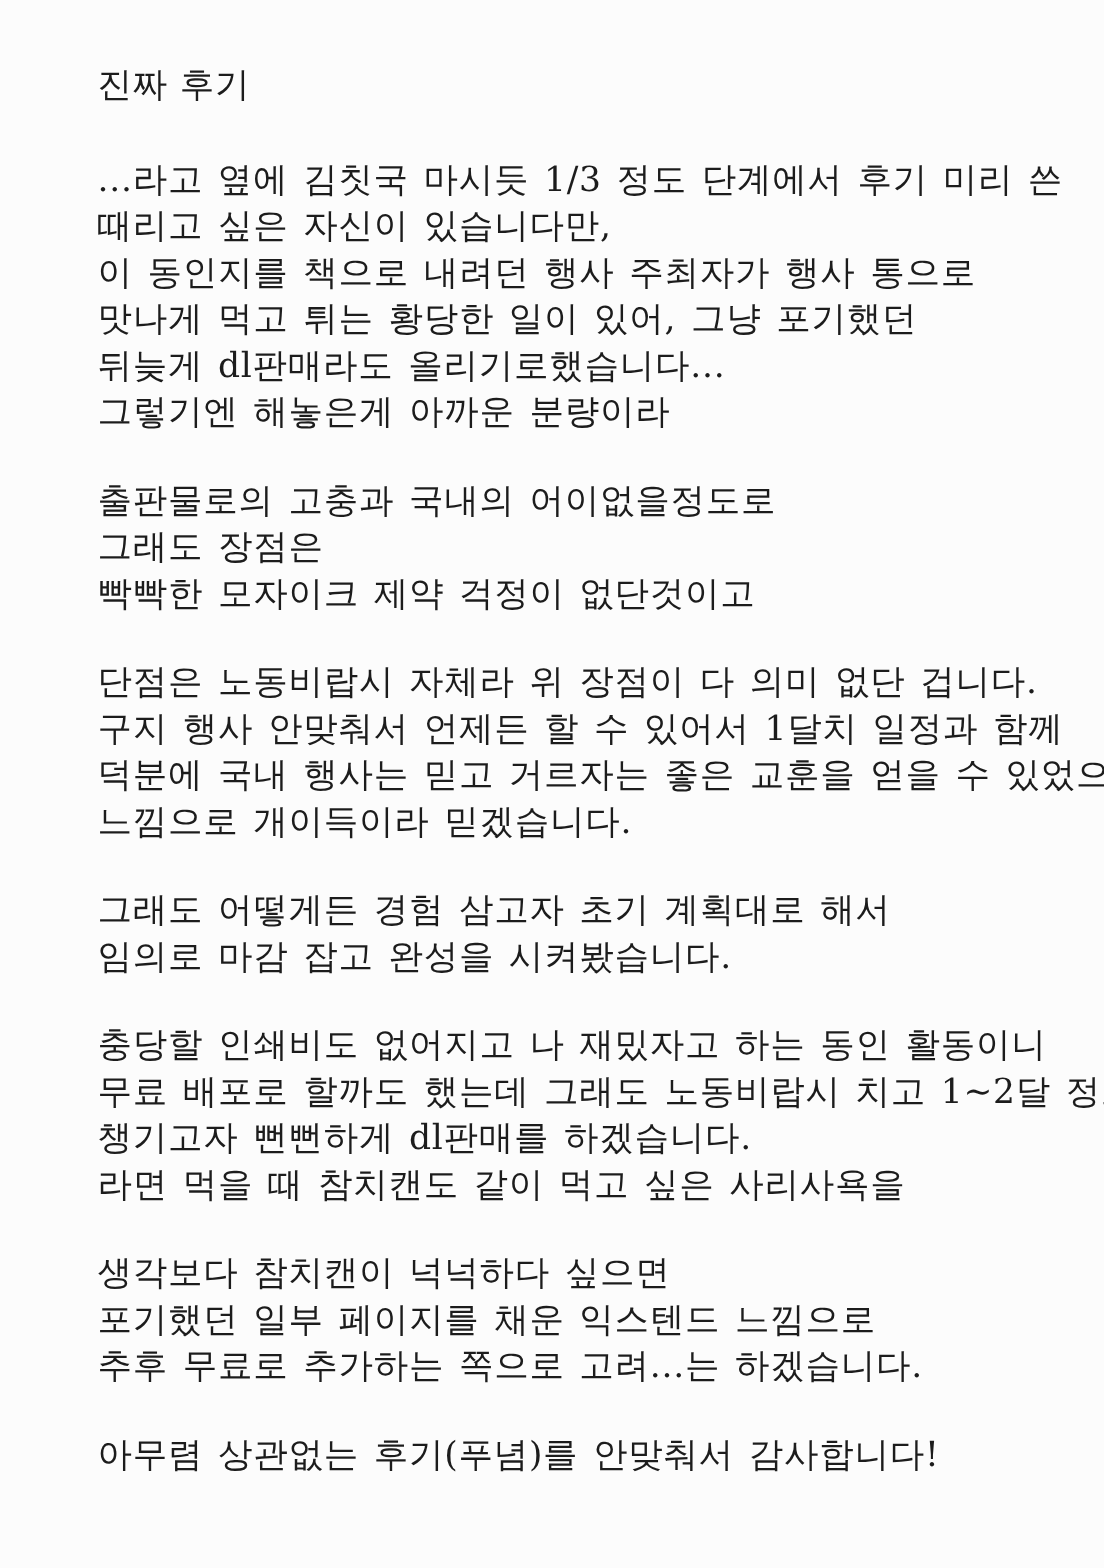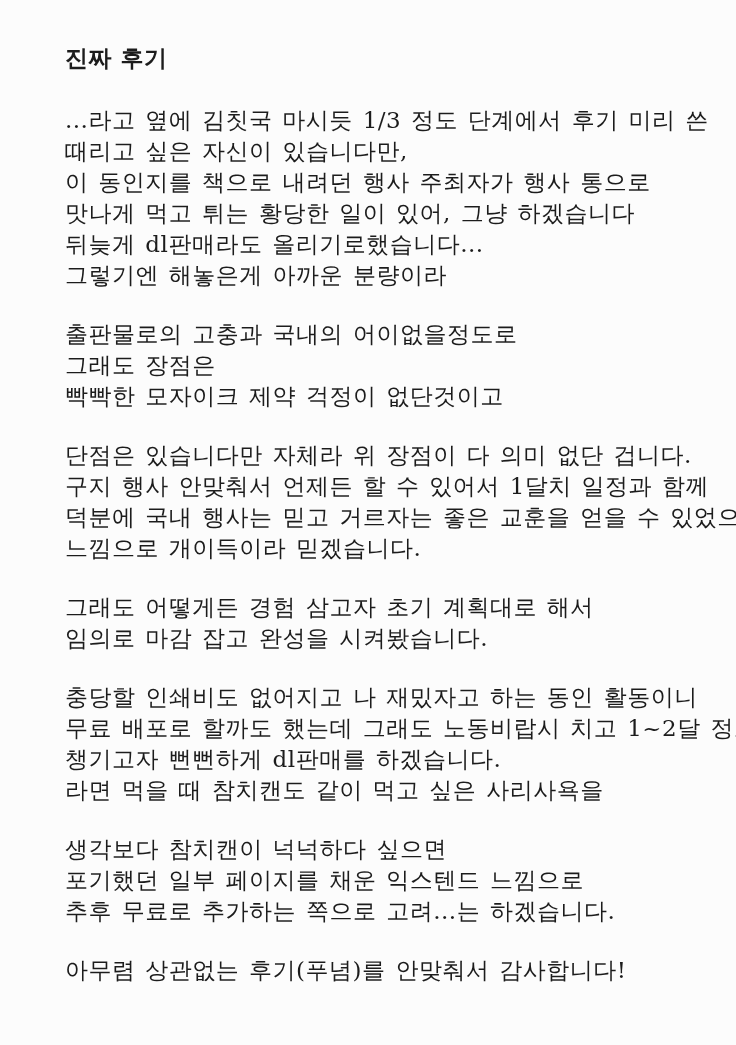--- a/index.html
+++ b/index.html
@@ -19,21 +19,21 @@
     .content {
       position: absolute;
       left: 65px;
       top: 42px;
       right: 30px;
     }
     .title {
       font-size: 23px;
       line-height: 31px;
       margin: 0 0 32px 0;
-      font-weight: bold;
+      font-weight: normal;
       letter-spacing: 0.5px;
     }
     .para {
       margin: 0 0 28px 0;
     }
     .para:last-child {
       margin-bottom: 0;
     }
     .line {
       font-size: 23px;
@@ -48,33 +48,33 @@
 
 <div class="page">
   <div class="content">
 
     <div class="title">진짜 후기</div>
 
     <div class="para">
       <div class="line">...라고 옆에 김칫국 마시듯 1/3 정도 단계에서 후기 미리 쓴</div>
       <div class="line">때리고 싶은 자신이 있습니다만,</div>
       <div class="line">이 동인지를 책으로 내려던 행사 주최자가 행사 통으로</div>
-      <div class="line">맛나게 먹고 튀는 황당한 일이 있어, 그냥 하겠습니다</div>
+      <div class="line">맛나게 먹고 튀는 황당한 일이 있어, 그냥 포기했던</div>
       <div class="line">뒤늦게 dl판매라도 올리기로했습니다...</div>
       <div class="line">그렇기엔 해놓은게 아까운 분량이라</div>
     </div>
 
     <div class="para">
       <div class="line">출판물로의 고충과 국내의 어이없을정도로</div>
       <div class="line">그래도 장점은</div>
       <div class="line">빡빡한 모자이크 제약 걱정이 없단것이고</div>
     </div>
 
     <div class="para">
-      <div class="line">단점은 있습니다만 자체라 위 장점이 다 의미 없단 겁니다.</div>
+      <div class="line">단점은 노동비랍시 자체라 위 장점이 다 의미 없단 겁니다.</div>
       <div class="line">구지 행사 안맞춰서 언제든 할 수 있어서 1달치 일정과 함께</div>
       <div class="line">덕분에 국내 행사는 믿고 거르자는 좋은 교훈을 얻을 수 있었으니</div>
       <div class="line">느낌으로 개이득이라 믿겠습니다.</div>
     </div>
 
     <div class="para">
       <div class="line">그래도 어떻게든 경험 삼고자 초기 계획대로 해서</div>
       <div class="line">임의로 마감 잡고 완성을 시켜봤습니다.</div>
     </div>
 

